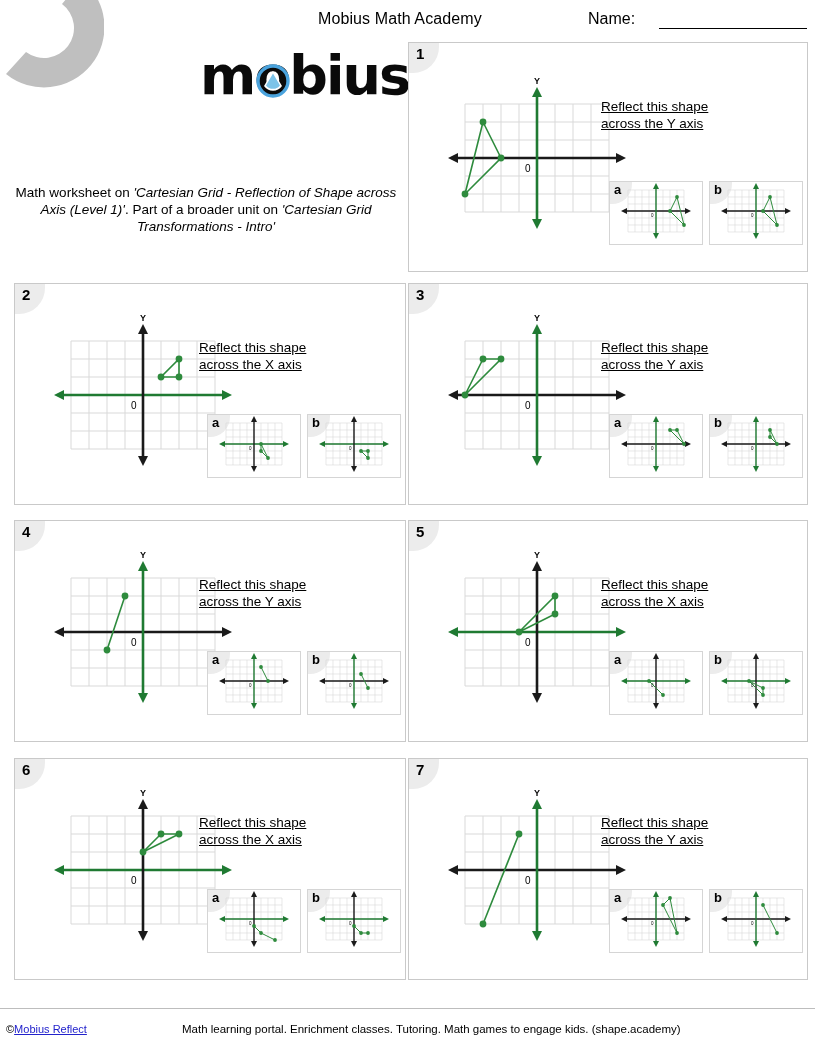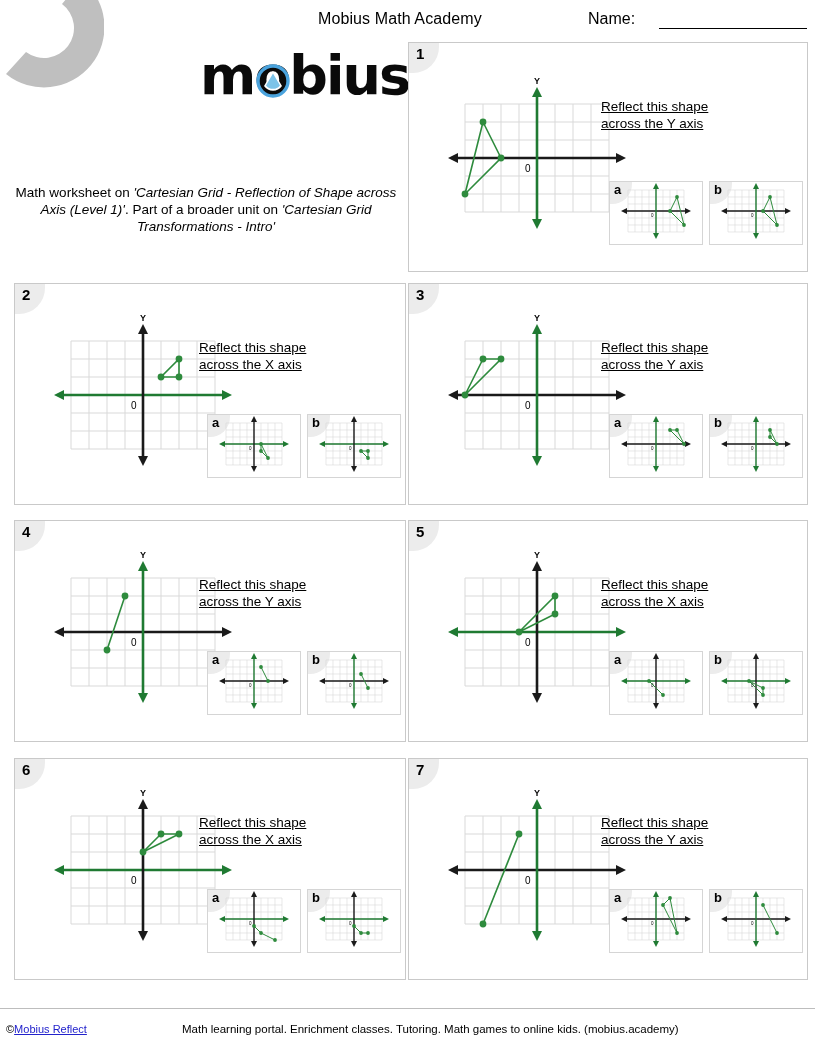--- a/index.html
+++ b/index.html
@@ -878,15 +878,15 @@
               </svg></div>
           </div>
         </div>
       </div>
     </div>
 
   <div class="foot-rule"></div>
   <div class="copy">
     <span>©</span><a href="#">Mobius Reflect</a>
   </div>
-  <div class="tagline">Math learning portal. Enrichment classes. Tutoring. Math games to online kids. (mobius.academy)</div>
+  <div class="tagline">Math learning portal. Enrichment classes. Tutoring. Math games to engage kids. (shape.academy)</div>
 
 </div>
 
 </body></html>

